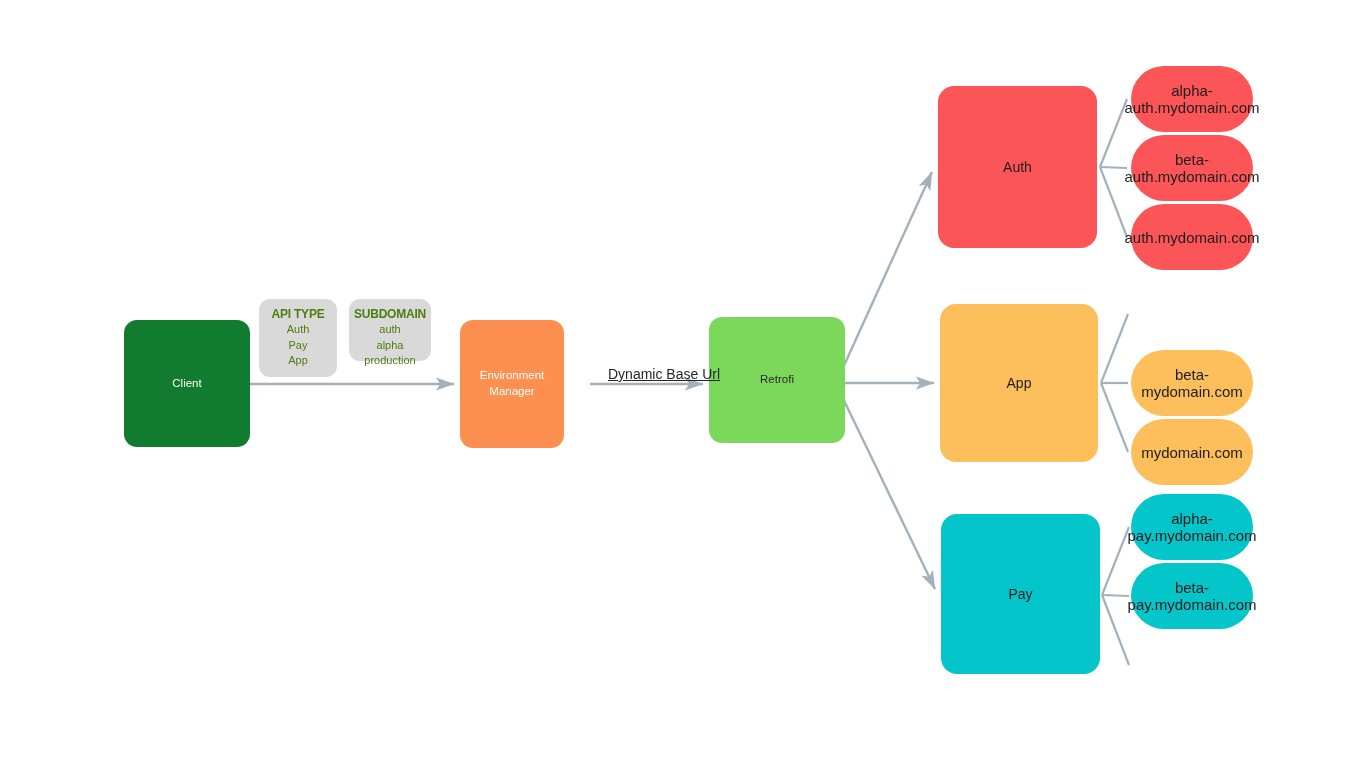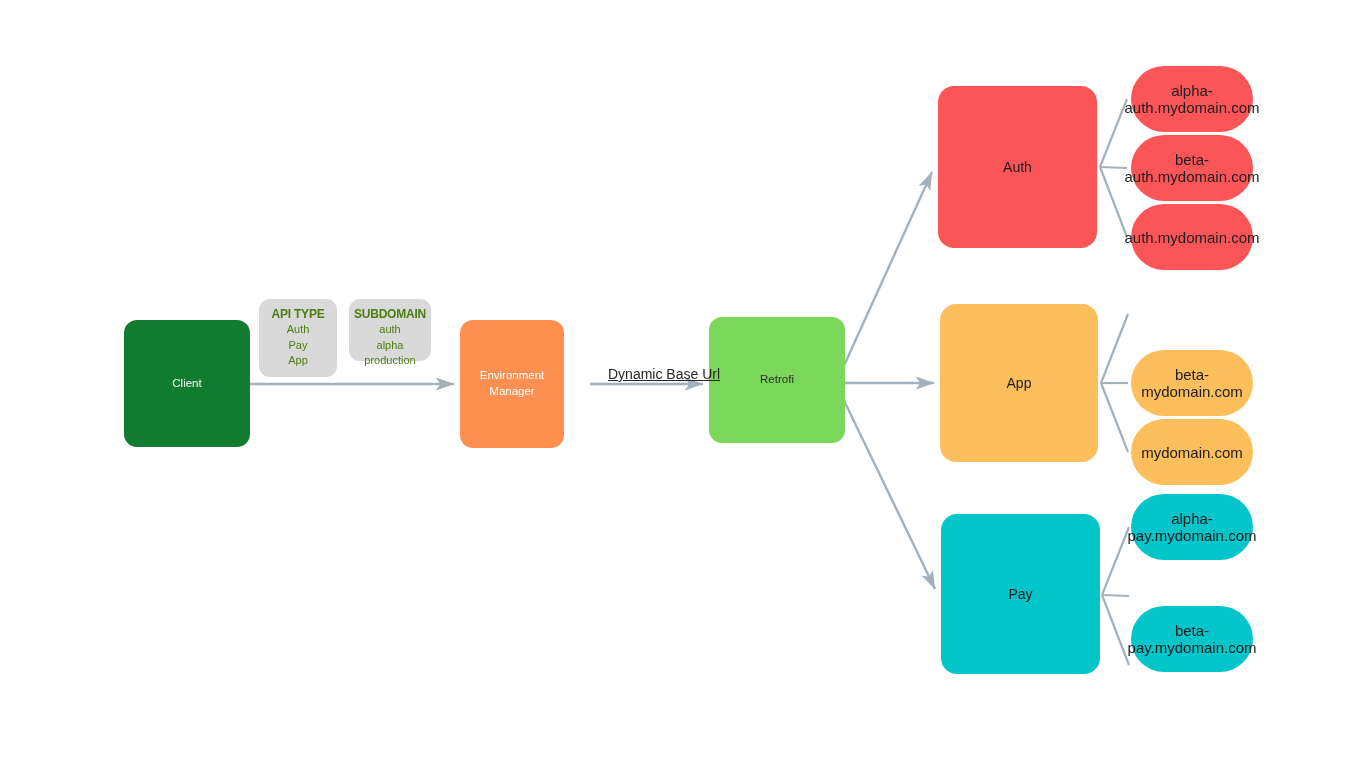--- a/index.html
+++ b/index.html
@@ -140,21 +140,21 @@
   .pill-app  { background: #FDBE5C; }
   .pill-pay  { background: #04C5C9; }
 
   .pill-a1 { top: 66px; }
   .pill-a2 { top: 135px; }
   .pill-a3 { top: 204px; }
   .pill-p1 { top: 281px; }
   .pill-p2 { top: 350px; }
   .pill-p3 { top: 419px; }
   .pill-y1 { top: 494px; }
-  .pill-y2 { top: 563px; margin-top: 43px; }
+  .pill-y2 { top: 563px; }
   .pill-y3 { top: 632px; }
 
   
   .edge-label {
     position: absolute;
     font-size: 14px;
     color: #262626;
     white-space: nowrap;
     text-decoration: underline;
   }

